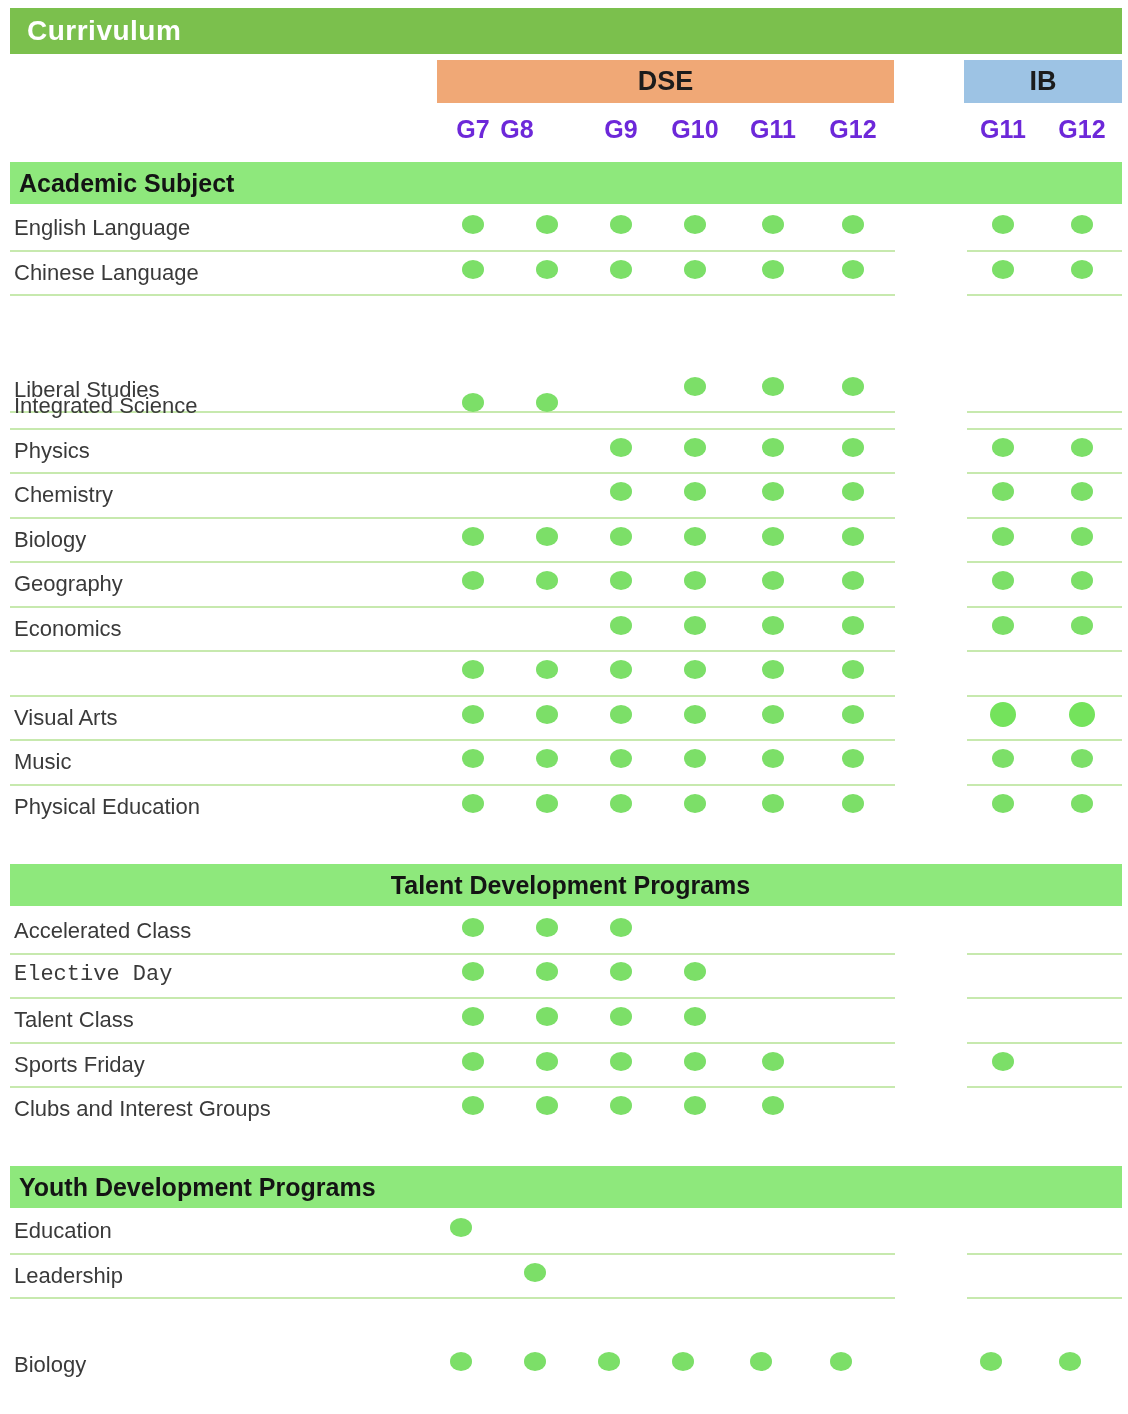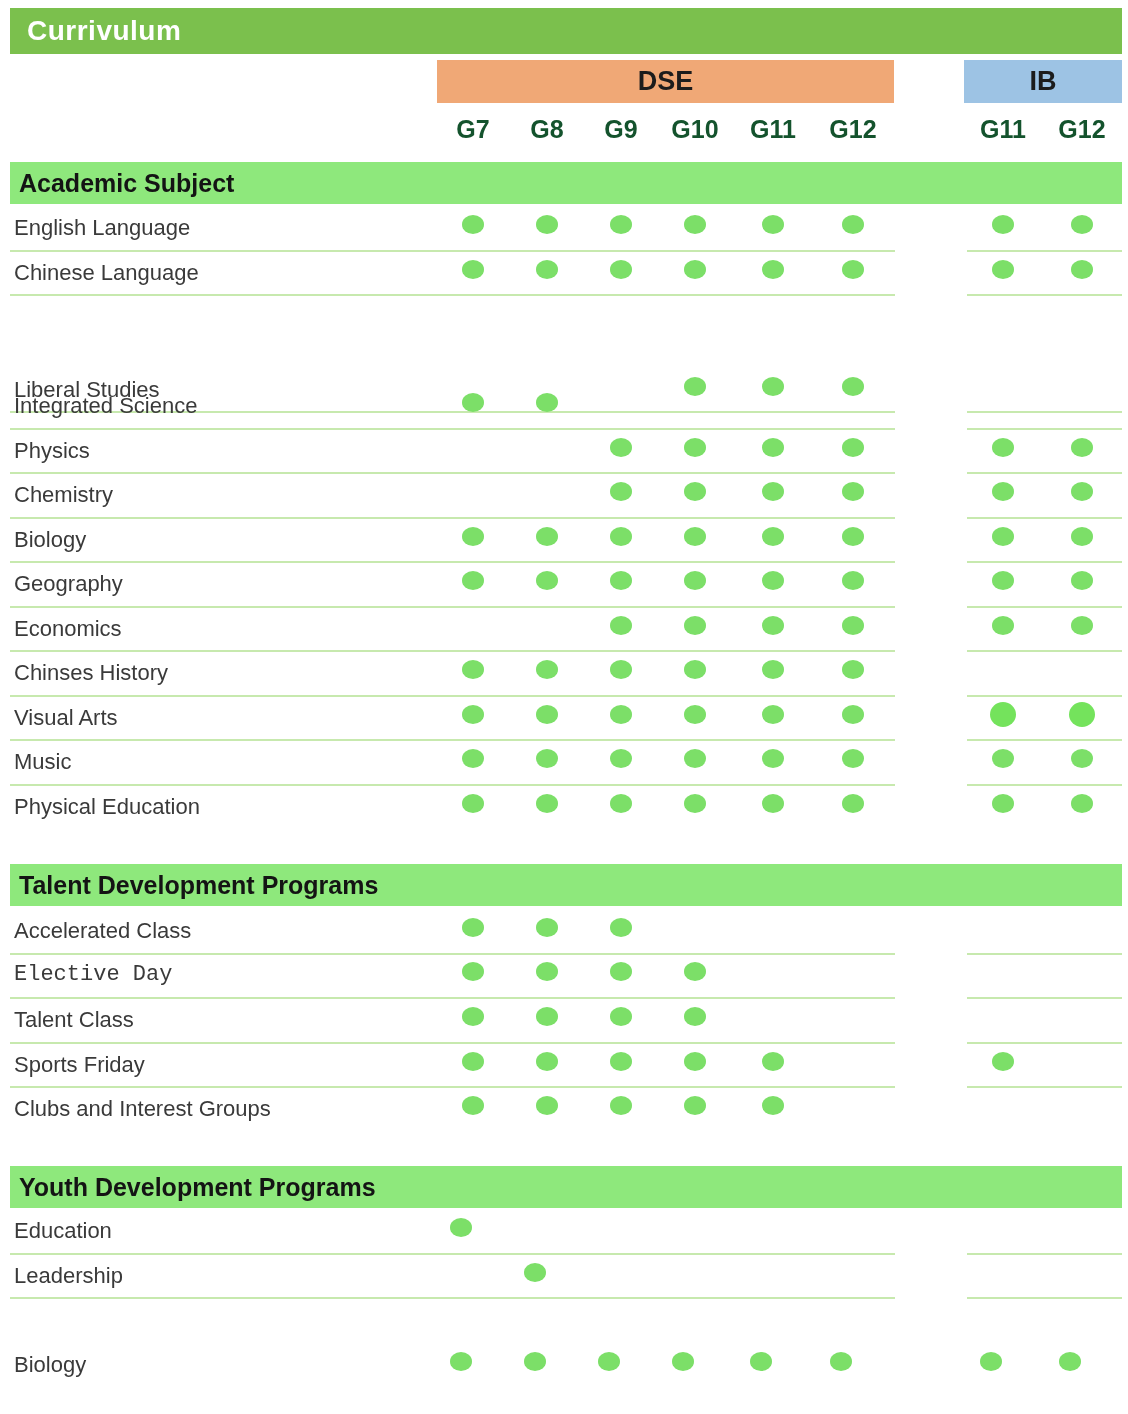--- a/index.html
+++ b/index.html
@@ -42,21 +42,21 @@
   .band-dse { left: 437px; width: 457px; }
   .band-ib  { left: 964px; width: 158px; }
   .colhead {
     position: absolute;
     top: 112px;
     width: 80px; height: 34px;
     text-align: center;
     line-height: 34px;
     font-size: 25px;
     font-weight: bold;
-    color: #14532d;
+    color: #6d28d9;
   }
   .section-header {
     position: absolute;
     left: 10px;
     width: 1112px; height: 42px;
     background: var(--c-section);
   }
   .section-header span {
     display: block;
     padding-left: 9px;
@@ -112,21 +112,21 @@
 
   <div class="band band-dse" style="background: rgb(240, 168, 118);">
     <span>DSE</span>
   </div>
 
   <div class="band band-ib" style="background: rgb(157, 195, 228);">
     <span>IB</span>
   </div>
 
 <div class="colhead" style="left: 433px;">G7</div>
-    <div class="colhead" style="left: 507px;">G8</div>
+    <div class="colhead" style="left: 477px;">G8</div>
     <div class="colhead" style="left: 581px;">G9</div>
     <div class="colhead" style="left: 655px;">G10</div>
     <div class="colhead" style="left: 733px;">G11</div>
     <div class="colhead" style="left: 813px;">G12</div>
     <div class="colhead" style="left: 963px;">G11</div>
     <div class="colhead" style="left: 1042px;">G12</div>
     <div class="section-header" style="top: 162px;">
       <span>Academic Subject</span>
     </div>
     <div class="row" style="top: 207px;">
@@ -223,21 +223,20 @@
       <div class="dot" style="left: 610px;"></div>
       <div class="dot" style="left: 684px;"></div>
       <div class="dot" style="left: 762px;"></div>
       <div class="dot" style="left: 842px;"></div>
       <div class="dot" style="left: 992px;"></div>
       <div class="dot" style="left: 1071px;"></div>
       <div class="divider left-seg"></div>
       <div class="divider right-seg"></div>
     </div>
     <div class="row" style="top: 652px;">
-      <span class="row-label">Chinses History</span>
       <div class="dot" style="left: 462px;"></div>
       <div class="dot" style="left: 536px;"></div>
       <div class="dot" style="left: 610px;"></div>
       <div class="dot" style="left: 684px;"></div>
       <div class="dot" style="left: 762px;"></div>
       <div class="dot" style="left: 842px;"></div>
       <div class="divider left-seg"></div>
       <div class="divider right-seg"></div>
     </div>
     <div class="row" style="top: 696.5px;">
@@ -270,21 +269,21 @@
       <span class="row-label">Physical Education</span>
       <div class="dot" style="left: 462px;"></div>
       <div class="dot" style="left: 536px;"></div>
       <div class="dot" style="left: 610px;"></div>
       <div class="dot" style="left: 684px;"></div>
       <div class="dot" style="left: 762px;"></div>
       <div class="dot" style="left: 842px;"></div>
       <div class="dot" style="left: 992px;"></div>
       <div class="dot" style="left: 1071px;"></div>
     </div>
-    <div class="section-header" style="top: 864px;">
+    <div class="section-header" style="top: 864px; text-align: center;">
       <span>Talent Development Programs</span>
     </div>
     <div class="row" style="top: 910px;">
       <span class="row-label">Accelerated Class</span>
       <div class="dot" style="left: 462px;"></div>
       <div class="dot" style="left: 536px;"></div>
       <div class="dot" style="left: 610px;"></div>
       <div class="divider left-seg"></div>
       <div class="divider right-seg"></div>
     </div>

